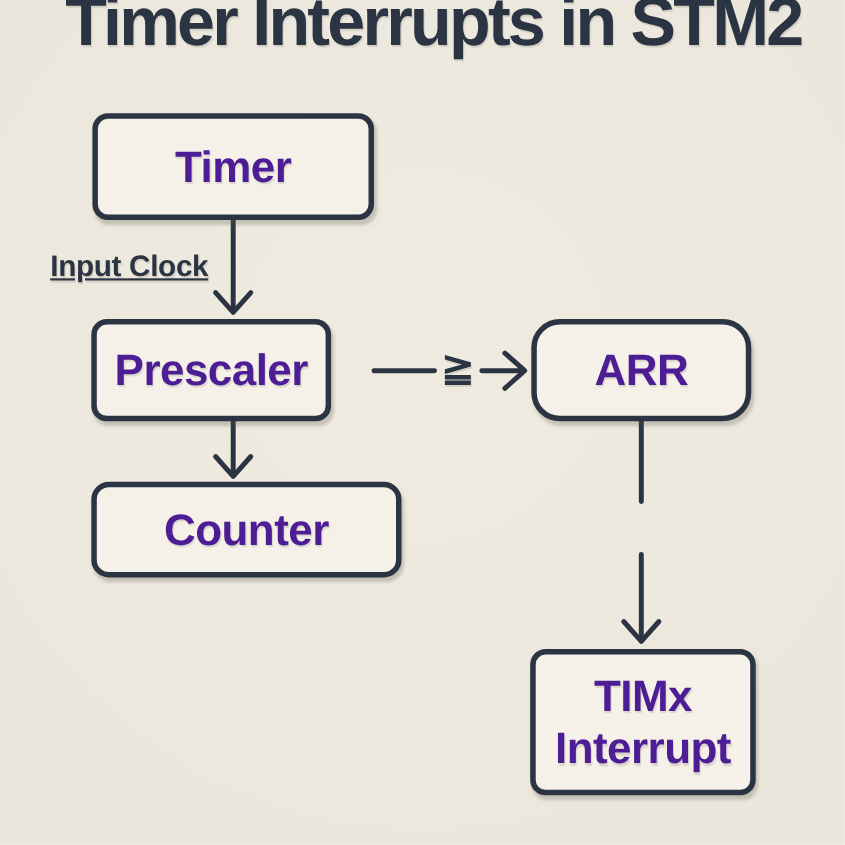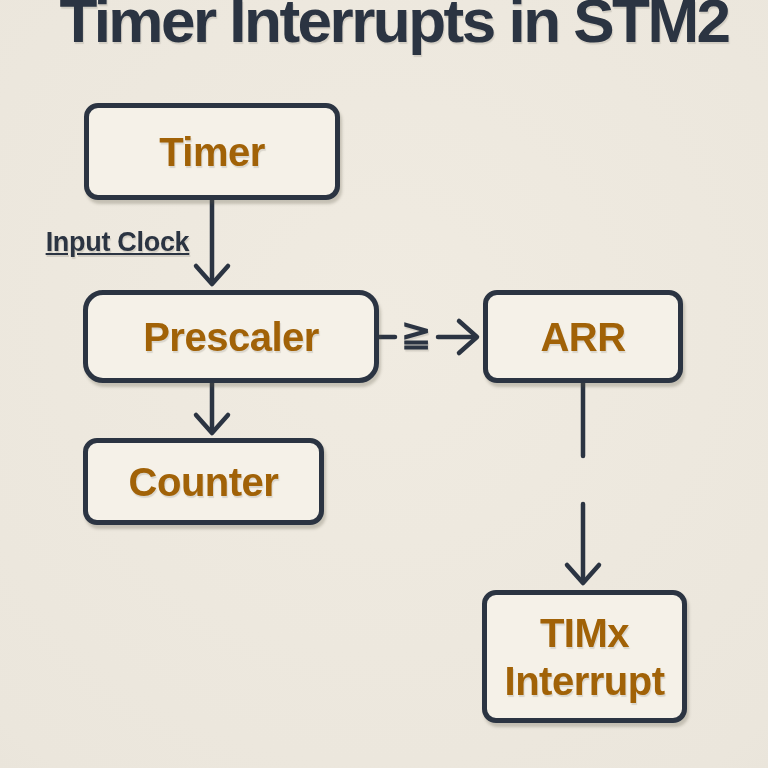--- a/index.html
+++ b/index.html
@@ -18,28 +18,28 @@
     text-shadow:1px 2px 1px rgba(95,90,75,0.18);
     white-space:nowrap;
   }
   .node{
     position:absolute;box-sizing:border-box;
     background:#f5f1e8;
     border:5px solid #2b3442;border-radius:14px;
     display:flex;align-items:center;justify-content:center;
     text-align:center;
     font-size:40px;font-weight:700;letter-spacing:-0.5px;
-    color:#a16207;line-height:1.2;
+    color:#4c1d95;line-height:1.2;
     box-shadow:2px 4px 3px rgba(90,85,70,0.28);
     text-shadow:1px 2px 1px rgba(95,90,75,0.18);
   }
   .node-timer{left:84px;top:103px;width:256px;height:97px;}
-  .node-prescaler{left:83px;top:290px;width:296px;height:93px;border-radius:20px;}
-  .node-counter{left:83px;top:438px;width:241px;height:87px;}
-  .node-arr{left:483px;top:290px;width:200px;height:93px;}
+  .node-prescaler{left:83px;top:290px;width:218px;height:93px;}
+  .node-counter{left:83px;top:438px;width:282px;height:87px;border-radius:16px;}
+  .node-arr{left:483px;top:290px;width:200px;height:93px;border-radius:26px;}
   .node-timx{left:482px;top:590px;width:205px;height:133px;padding:0 0;}
   .edge-label{
     position:absolute;color:#2b3442;font-weight:700;
     font-size:27px;letter-spacing:-0.3px;text-align:center;
     text-shadow:1px 2px 1px rgba(95,90,75,0.18);
     white-space:nowrap;
   }
   .label-input-clock{left:40px;top:227px;width:155px;text-decoration:underline;}
   .label-update-event{left:495px;top:466px;width:178px;}
   .label-compare{

